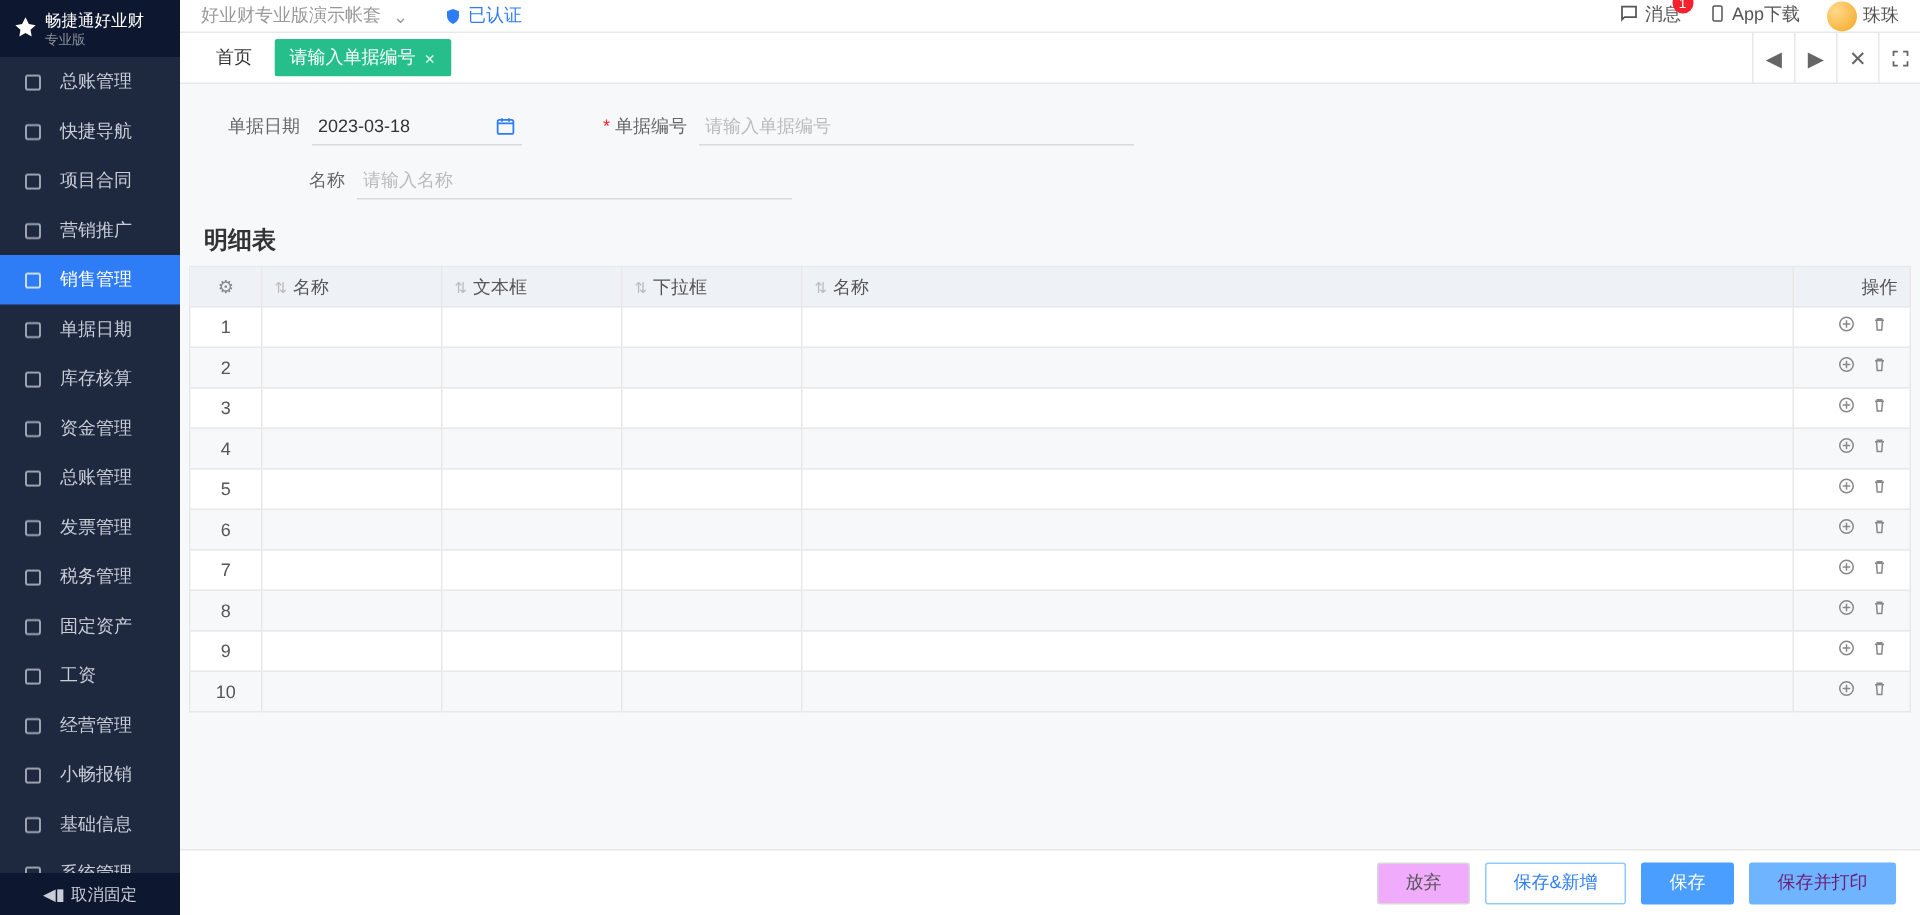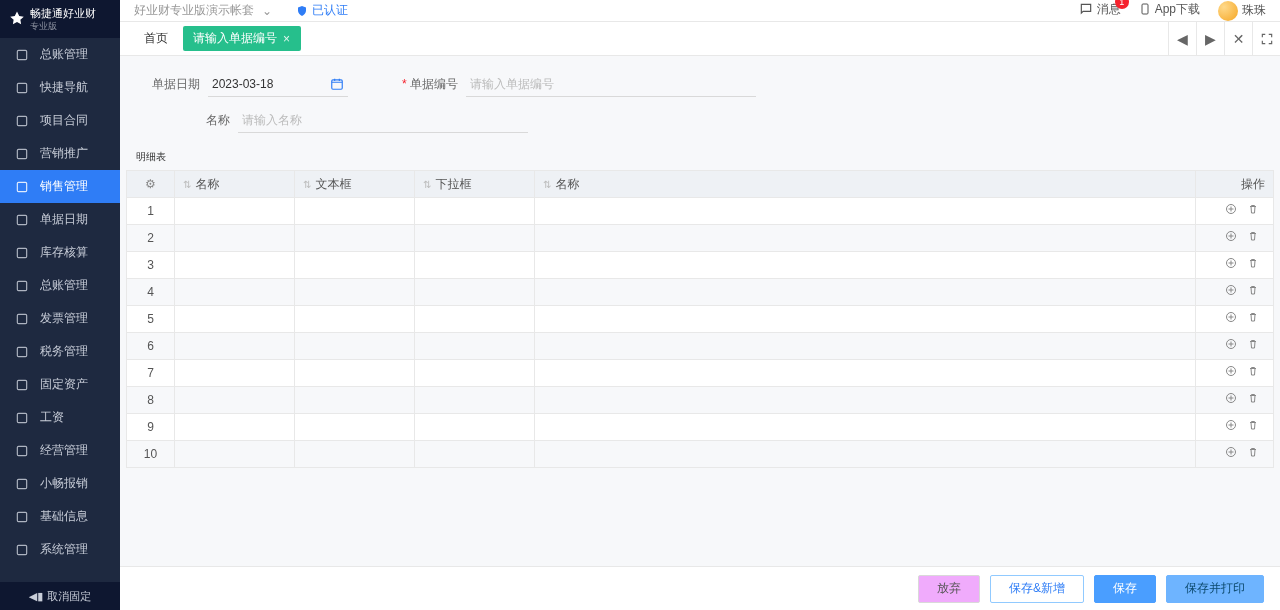--- a/index.html
+++ b/index.html
@@ -40,38 +40,38 @@
   .form-area{padding:10px 16px 0 16px;background:#f7f8fa;}
   .form-row{display:flex;align-items:center;gap:8px;height:36px;}
   .form-label{width:64px;text-align:right;color:#666;font-size:12px}
   .req::before{content:"* ";color:#f5222d}
   .date-input{width:140px;height:26px;border:none;border-bottom:1px solid #d9d9d9;background:transparent;font-size:12px;padding:0 4px;display:flex;align-items:center;justify-content:space-between}
   .cal-icon{color:#2f7df6}
   .txt-input{width:290px;height:26px;border:none;border-bottom:1px solid #d9d9d9;background:transparent;font-size:12px;padding:0 4px;color:#333}
   .txt-input::placeholder{color:#bbb}
   .spacer{width:30px}
   
-  .section-title{padding:12px 16px 6px 16px;font-size:10px;color:#333;font-weight:normal;background:#f7f8fa}
+  .section-title{padding:12px 16px 6px 16px;font-size:16px;color:#333;font-weight:bold;background:#f7f8fa}
   
   .table-wrap{flex:1;overflow:auto;padding:0 6px 0 6px;background:#f7f8fa}
   table{width:100%;border-collapse:collapse;background:#fff;table-layout:fixed}
   th,td{border:1px solid #e8e8e8;height:27px;font-size:12px;font-weight:normal;color:#555;padding:0 8px;text-align:left}
   thead th{background:#eef1f5;color:#555}
   th.idx,td.idx{width:48px;text-align:center}
   th.ops,td.ops{width:78px;text-align:right}
   .sort-ic{color:#bbb;margin-right:4px;font-size:10px;display:inline-block}
   tbody tr:nth-child(even) td{background:#f7f8fa}
   .op-ic{display:inline-block;width:14px;height:14px;margin:0 4px;cursor:pointer;color:#888}
   .gear{color:#888}
   
   .footer{height:44px;border-top:1px solid #e8e8e8;display:flex;align-items:center;justify-content:flex-end;padding:0 16px;gap:10px;background:#fff}
   .btn{height:28px;padding:0 18px;border:1px solid #d9d9d9;background:#f0abfc;border-radius:2px;font-size:12px;cursor:pointer;color:#555}
   .btn.link{border-color:#91caff;color:#2f7df6;background:#fff}
   .btn.primary{background:#4a9eff;border-color:#4a9eff;color:#fff}
-  .btn.primary2{background:#6eb4ff;border-color:#6eb4ff;color:#0c4a6e}
+  .btn.primary2{background:#6eb4ff;border-color:#6eb4ff;color:#701a75}
   svg{display:block}
 </style>
 </head>
 <body>
 
 <div class="app">
   <div class="sidebar">
     <div class="sidebar-logo">
       <span class="logo-icon">
         <svg width="18" height="18" viewBox="0 0 24 24">
@@ -132,20 +132,28 @@
           </span>
           <span>单据日期</span>
         </div>
         <div class="sidebar-item">
           <span class="sicon">
             <svg width="14" height="14" viewBox="0 0 24 24">
               <rect x="4" y="4" width="16" height="16" rx="2" fill="none" stroke="currentColor" stroke-width="2"></rect>
             </svg>
           </span>
           <span>库存核算</span>
+        </div>
+        <div class="sidebar-item">
+          <span class="sicon">
+            <svg width="14" height="14" viewBox="0 0 24 24">
+              <rect x="4" y="4" width="16" height="16" rx="2" fill="none" stroke="currentColor" stroke-width="2"></rect>
+            </svg>
+          </span>
+          <span>资金管理</span>
         </div>
         <div class="sidebar-item">
           <span class="sicon">
             <svg width="14" height="14" viewBox="0 0 24 24">
               <rect x="4" y="4" width="16" height="16" rx="2" fill="none" stroke="currentColor" stroke-width="2"></rect>
             </svg>
           </span>
           <span>总账管理</span>
         </div>
         <div class="sidebar-item">

